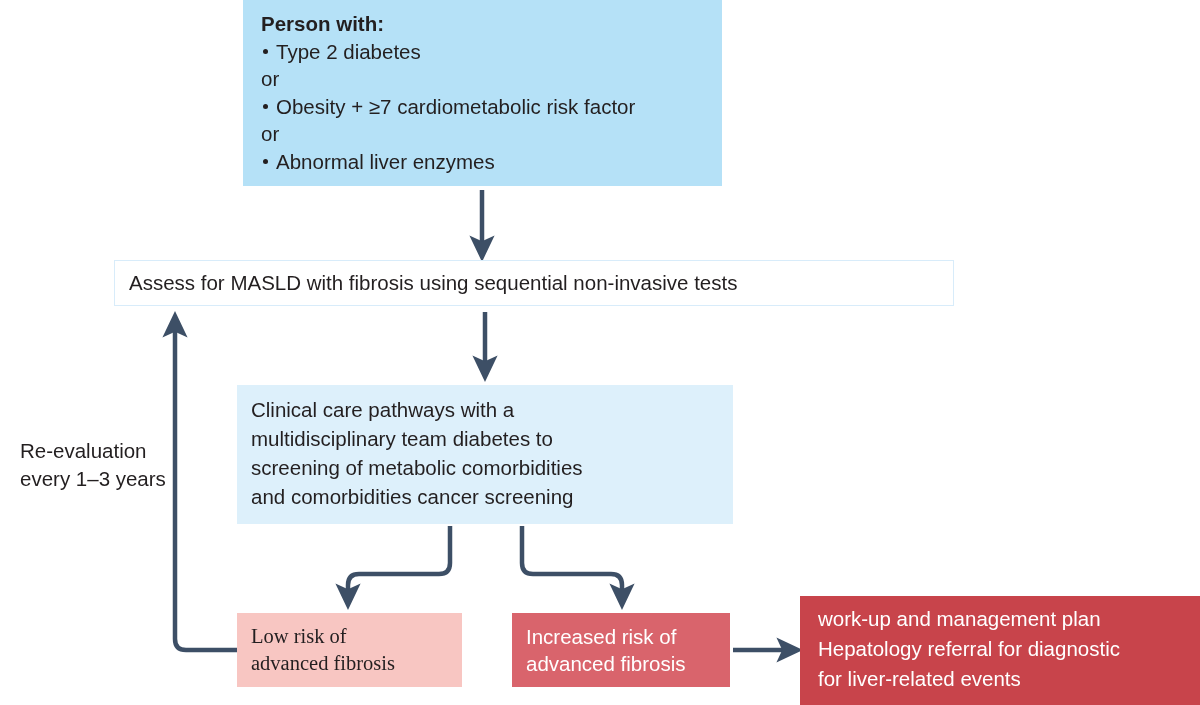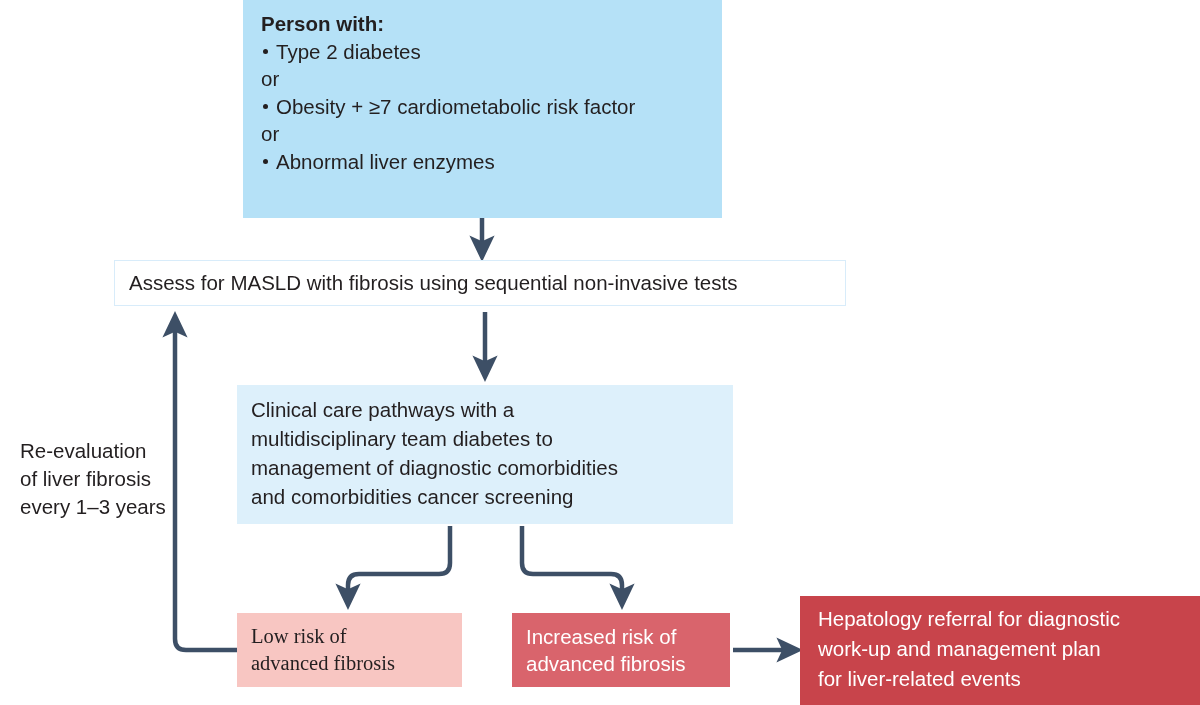--- a/index.html
+++ b/index.html
@@ -24,42 +24,42 @@
     pointer-events: none;
   }
   .node {
     position: absolute;
     color: #231f20;
   }
 
   
   #node-criteria {
     left: 243px; top: 0px;
-    width: 479px; height: 218px;
+    width: 479px; height: 186px;
     background: #b5e1f7;
     padding: 10px 16px 4px 18px;
     font-size: 20.5px;
     line-height: 27.5px;
     color: #231f20;
   }
   #node-criteria .hd { font-weight: bold; }
   #node-criteria .bullet-line { white-space: nowrap; }
   #node-criteria .dot {
     display: inline-block;
     width: 5px; height: 5px;
     border-radius: 50%;
     background: #231f20;
     vertical-align: middle;
     margin: 0 8px 3px 2px;
   }
 
   
   #node-assess {
     left: 114px; top: 260px;
-    width: 732px; height: 46px;
+    width: 840px; height: 46px;
     background: #ffffff;
     border: 1.5px solid #d8ecfa;
     display: flex;
     align-items: center;
     padding-left: 14px;
     font-size: 20.5px;
     line-height: 26px;
     white-space: nowrap;
   }
 
@@ -162,39 +162,38 @@
     <div class="bullet-line"><span class="dot"></span><span>Abnormal liver enzymes</span></div>
   </div>
 
   <div class="node" id="node-assess">
     <span>Assess for MASLD with fibrosis using sequential non-invasive tests</span>
   </div>
 
   <div class="node" id="node-pathways">
     <div>Clinical care pathways with a</div>
     <div>multidisciplinary team diabetes to</div>
-    <div>management of diagnostic comorbidities</div>
+    <div>screening of metabolic comorbidities</div>
     <div>and comorbidities cancer screening</div>
   </div>
 
   <div class="node" id="node-lowrisk">
     <div>Low risk of</div>
     <div>advanced fibrosis</div>
   </div>
 
   <div class="node" id="node-increased">
     <div>Increased risk of</div>
     <div>advanced fibrosis</div>
   </div>
 
   <div class="node" id="node-hepatology">
+    <div>work-up and management plan</div>
     <div>Hepatology referral for diagnostic</div>
-    <div>work-up and management plan</div>
     <div>for liver-related events</div>
   </div>
 
   <div class="node" id="label-reeval">
     <div>Re-evaluation</div>
-    <div>of liver fibrosis</div>
     <div>every 1–3 years</div>
   </div>
 
 </div>
 
 </body></html>

